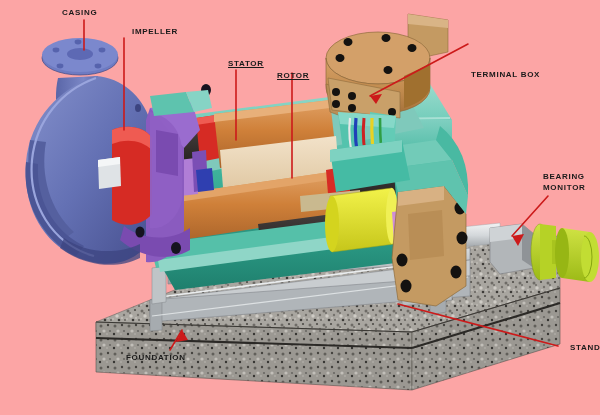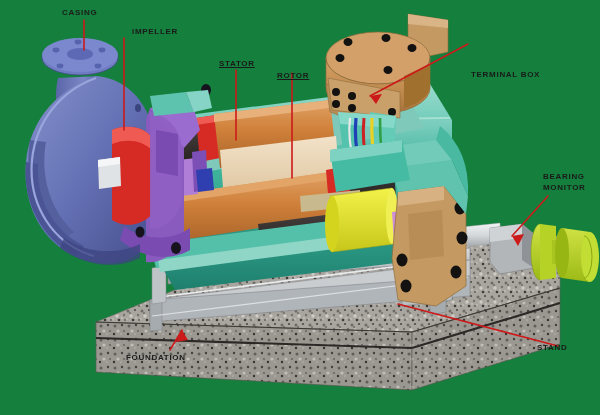--- a/index.html
+++ b/index.html
@@ -6,21 +6,21 @@
   * { box-sizing: border-box; }
   html, body {
     margin: 0; padding: 0;
     background: #ffffff;
     font-family: "Liberation Sans", sans-serif;
   }
   #stage {
     position: relative;
     width: 600px;
     height: 415px;
-    background: #15803d;
+    background: #fca5a5;
     overflow: hidden;
   }
   #artboard {
     position: absolute;
     inset: 0;
     width: 600px;
     height: 415px;
   }
   .label {
     position: absolute;
@@ -30,26 +30,26 @@
     font-weight: bold;
     letter-spacing: 0.7px;
     line-height: 10px;
     white-space: pre;
     text-transform: uppercase;
     user-select: none;
   }
   .label.two-line { line-height: 10.5px; }
   .lbl-casing      { left: 62px;  top: 8px;  }
   .lbl-impeller    { left: 104px; top: 27px; padding-left: 28px; }
-  .lbl-stator      { left: 219px; top: 59px; text-decoration: underline; }
+  .lbl-stator      { left: 228px; top: 59px; text-decoration: underline; }
   .lbl-rotor       { left: 277px; top: 71px; text-decoration: underline; }
   .lbl-terminal    { left: 471px; top: 34px; margin-top: 36px; }
   .lbl-bearing     { left: 543px; top: 172px; }
   .lbl-foundation  { left: 126px; top: 353px; }
-  .lbl-stand       { left: 537px; top: 343px; }
+  .lbl-stand       { left: 570px; top: 343px; }
 </style>
 </head>
 <body>
 
 <div id="stage">
 
   <svg id="artboard" viewBox="0 0 600 415" xmlns="http://www.w3.org/2000/svg">
     <defs>
 
       <pattern id="concrete" width="14" height="14" patternUnits="userSpaceOnUse">

